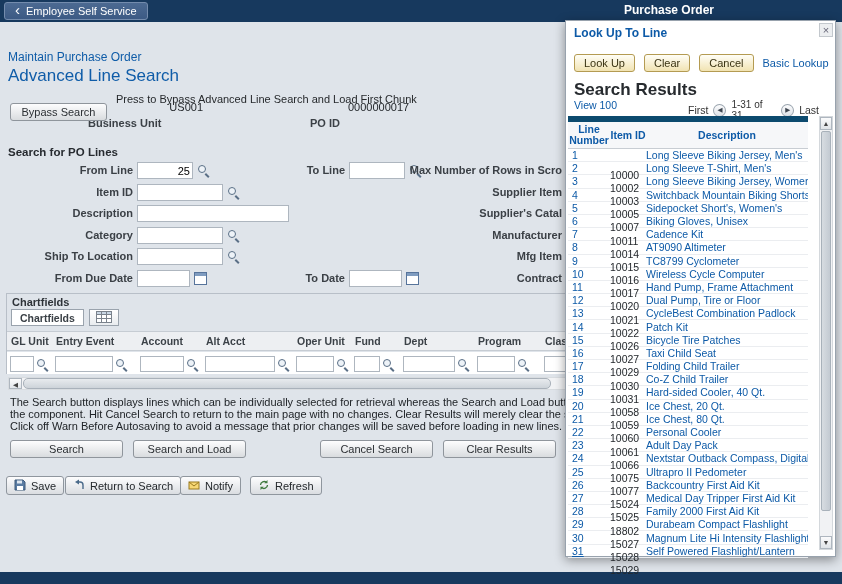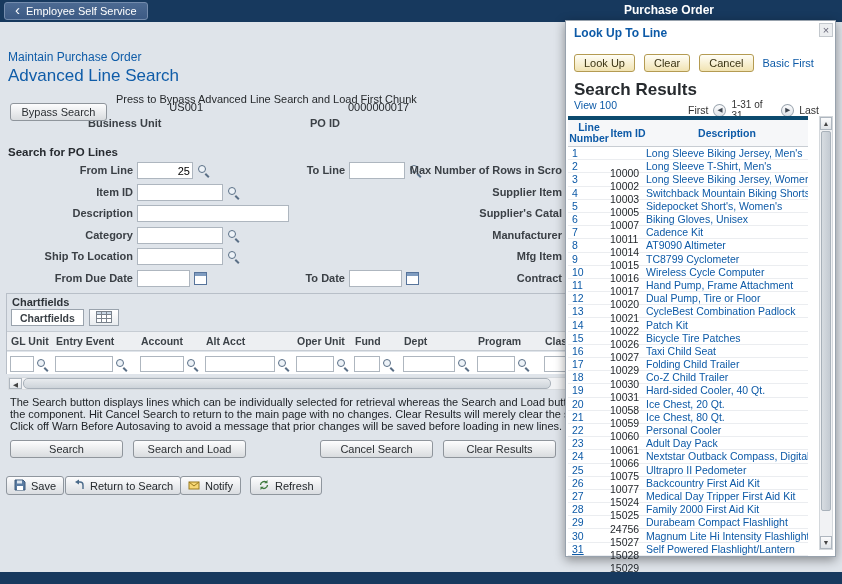--- a/index.html
+++ b/index.html
@@ -109,21 +109,21 @@
   .lk-btns{position:absolute;top:33px;left:8px;display:flex;gap:9px;align-items:center;}
   .lk-results-title{position:absolute;top:59px;left:8px;font-weight:bold;font-size:17px;color:#272b2f;}
   .lk-nav{position:absolute;top:78px;left:8px;right:16px;height:14px;font-size:10.5px;color:#333;}
   .pager{position:absolute;left:114px;top:0;display:flex;gap:5px;align-items:center;}
   .nav-circle{
     width:13px;height:13px;border-radius:50%;background:linear-gradient(#fcfcfd,#dde2e7);
     border:1px solid #9aa4ae;font-size:6.5px;display:inline-flex;align-items:center;justify-content:center;
     color:#3e4650;cursor:pointer;box-sizing:border-box;
   }
   .range{font-size:10px;}
-  .lk-grid{position:absolute;top:95px;left:2px;width:240px;bottom:6px;border-top:4px solid #0c4a6e;}
+  .lk-grid{position:absolute;top:95px;left:2px;width:240px;bottom:6px;border-top:6px solid #0c4a6e;}
   .lk-head{
     display:flex;background:#f6f7f9;border-bottom:1px solid #c8cdd3;color:#0d5aa7;font-weight:bold;
     font-size:10.5px;text-align:center;height:26px;align-items:center;line-height:11px;
   }
   .lk-col-line{width:42px;}
   .lk-col-item{width:36px;}
   .lk-col-desc{flex:1;}
   .lk-body{}
   .lk-row{display:flex;height:13.2px;align-items:center;border-bottom:1px solid #ebedf0;font-size:10.5px;box-sizing:border-box;}
   .lk-row .c1{width:42px;padding-left:4px;box-sizing:border-box;color:#0d5aa7;cursor:pointer;}
@@ -335,21 +335,21 @@
 </button>
 
 <div class="modal">
   <span class="modal-close">×</span>
   <div class="modal-title">Look Up To Line</div>
 
   <div class="lk-btns">
     <button class="btn-gold">Look Up</button>
     <button class="btn-gold">Clear</button>
     <button class="btn-gold">Cancel</button>
-    <a class="link">Basic First</a>
+    <a class="link">Basic Lookup</a>
   </div>
 
   <div class="lk-results-title">Search Results</div>
 
   <div class="lk-nav">
     <a class="link">View 100</a>
     <div class="pager">
       <span>First</span>
       <span class="nav-circle">◀</span>
       <span class="range">1-31 of 31</span>
@@ -495,21 +495,21 @@
           <span class="c2">15024</span>
           <span class="c3">Backcountry First Aid Kit</span>
         </div>
         <div class="lk-row">
           <span class="c1">27</span>
           <span class="c2">15025</span>
           <span class="c3">Medical Day Tripper First Aid Kit</span>
         </div>
         <div class="lk-row">
           <span class="c1">28</span>
-          <span class="c2">24756</span>
+          <span class="c2">18802</span>
           <span class="c3">Family 2000 First Aid Kit</span>
         </div>
         <div class="lk-row">
           <span class="c1">29</span>
           <span class="c2">15027</span>
           <span class="c3">Durabeam Compact Flashlight</span>
         </div>
         <div class="lk-row">
           <span class="c1">30</span>
           <span class="c2">15028</span>

